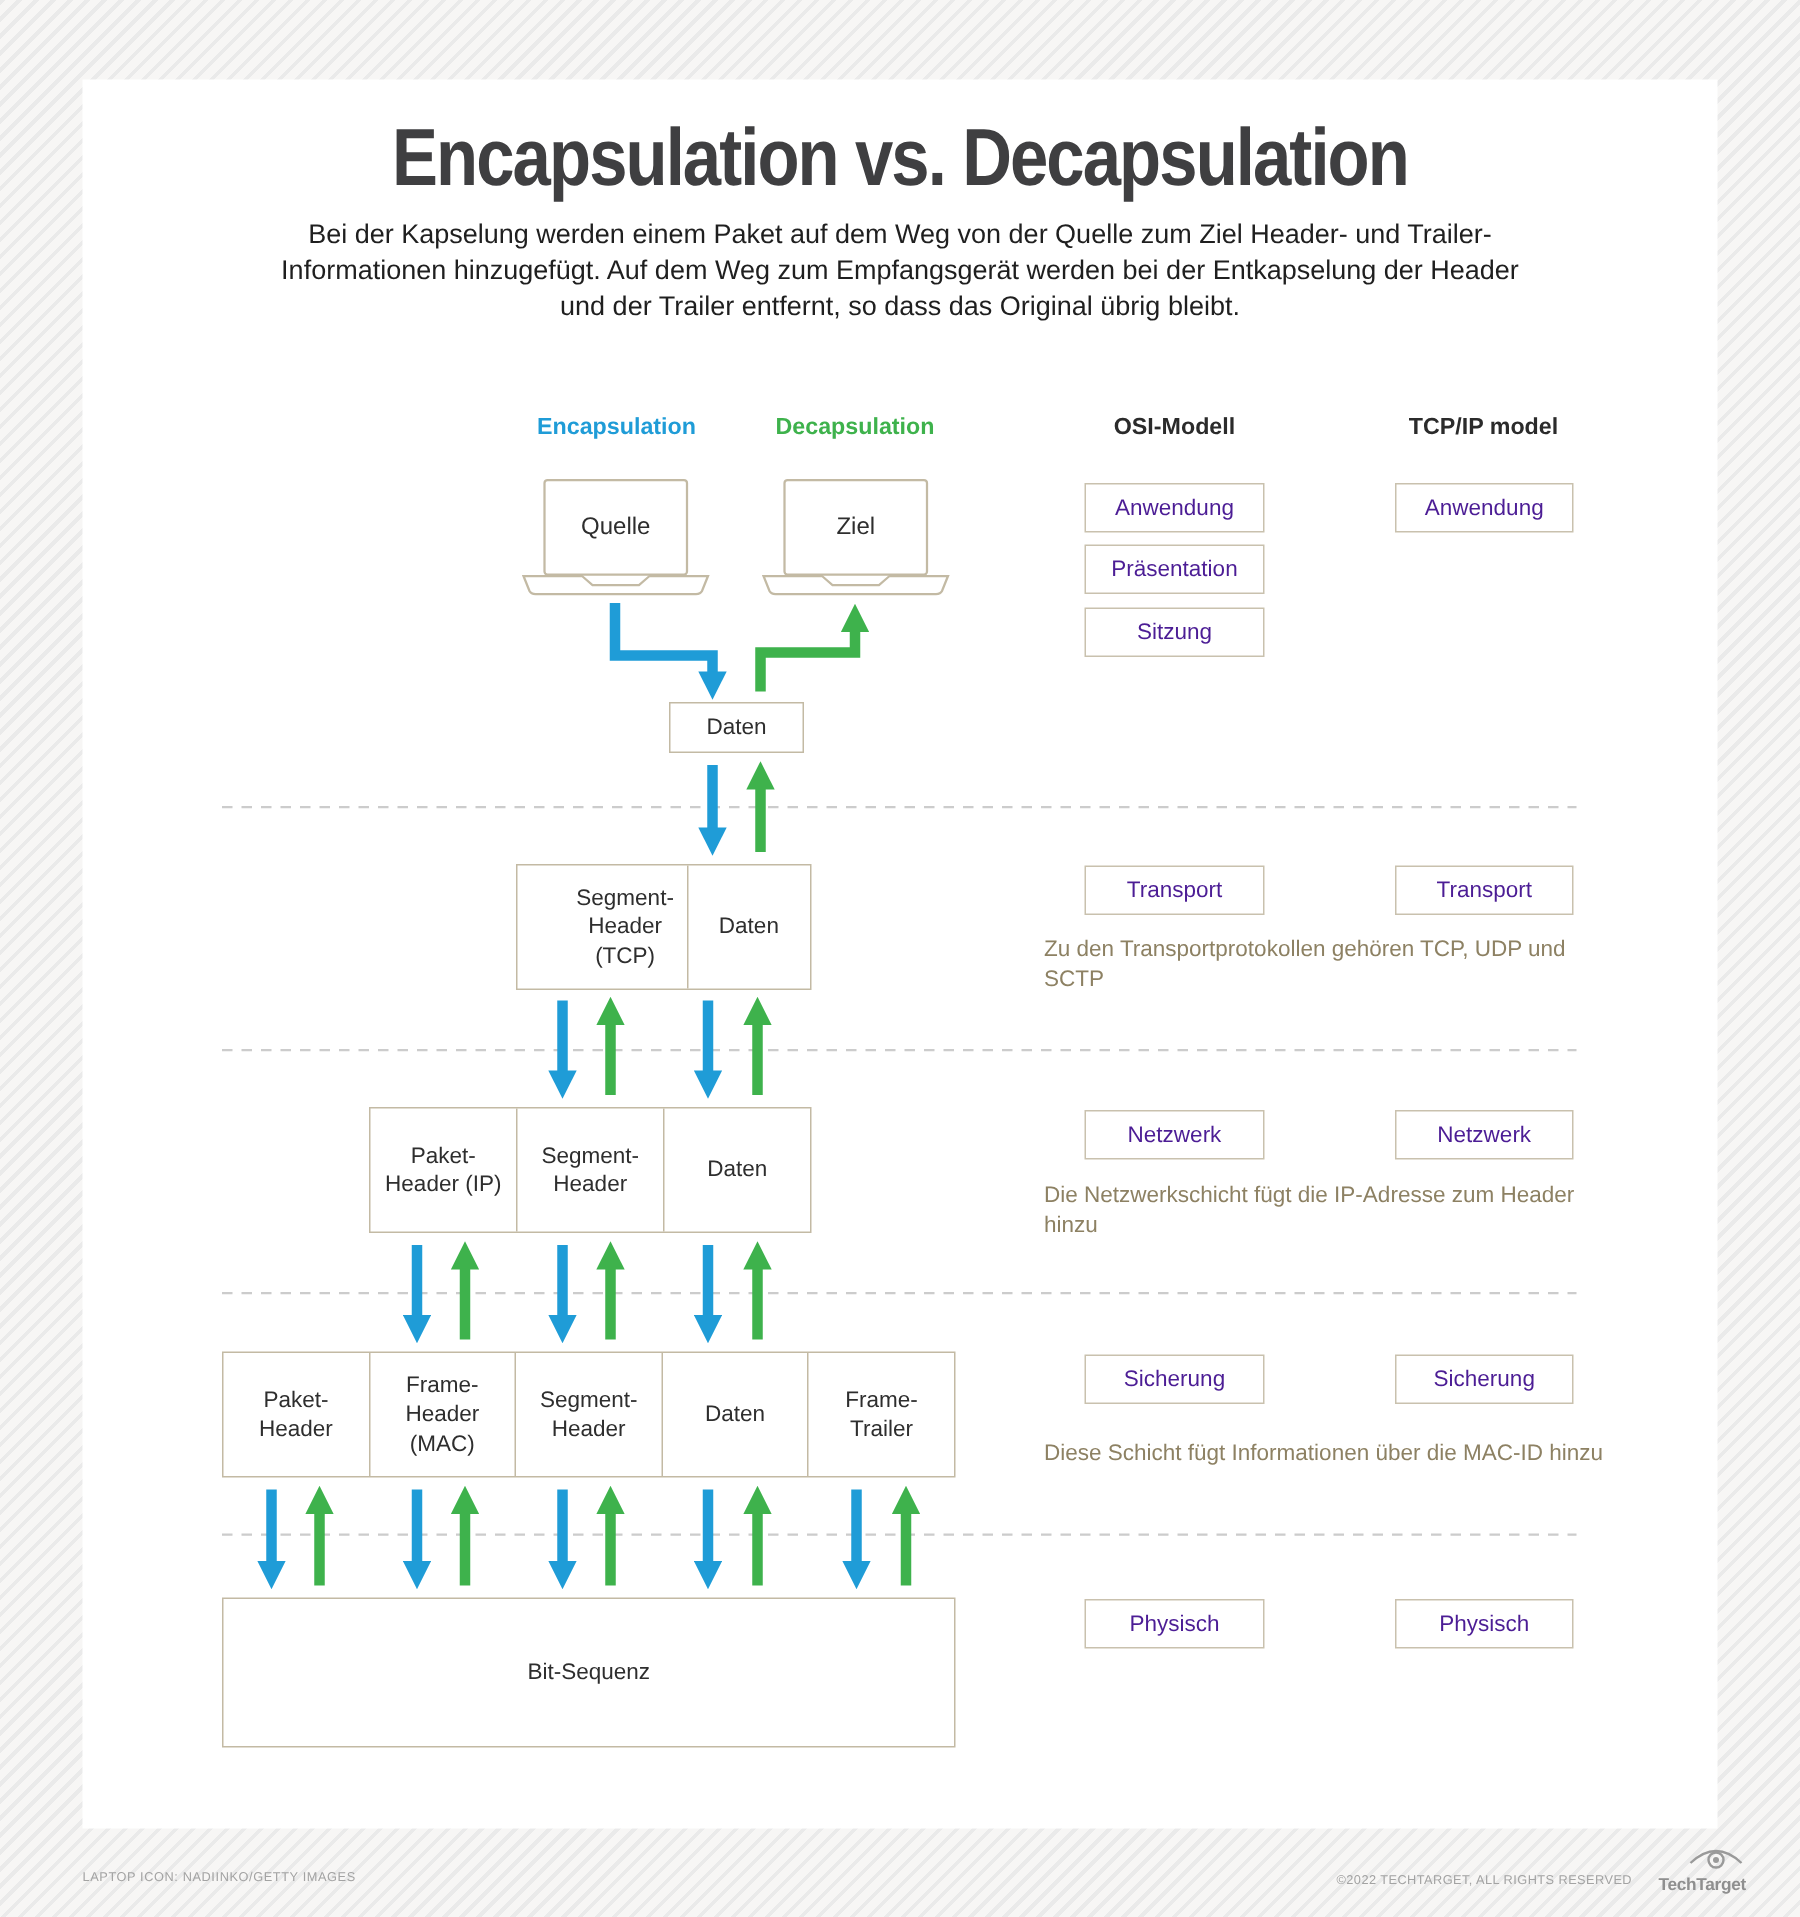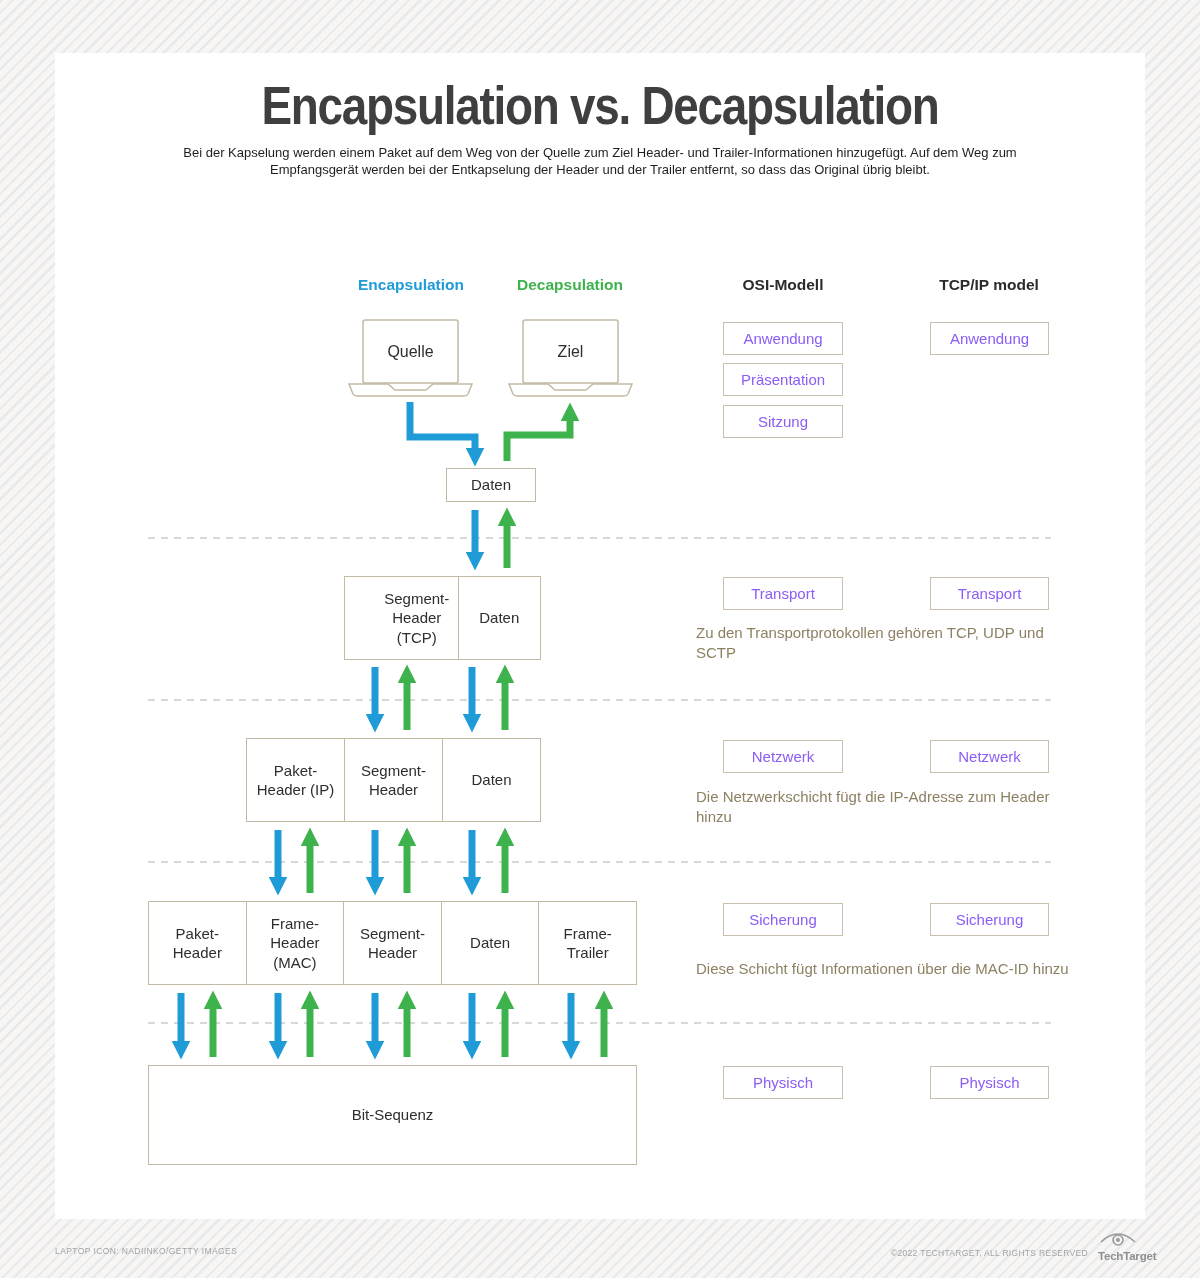--- a/index.html
+++ b/index.html
@@ -18,41 +18,41 @@
   }
   .abs{position:absolute;}
   #title{
     left:0;top:74px;width:1200px;text-align:center;
     font-size:54px;font-weight:bold;color:#3f3f41;letter-spacing:-1.5px;
     transform:scaleX(0.85);transform-origin:600px 0;
     white-space:nowrap;
   }
   #subtitle{
     left:180px;top:144px;width:840px;text-align:center;
-    font-size:13px;line-height:1.34;color:#1f1f1f;
+    font-size:18px;line-height:1.34;color:#1f1f1f;
   }
   .colhead{
     top:276px;width:170px;text-align:center;
     font-size:15.5px;font-weight:bold;color:#2b2b2b;
   }
   #head-encap{left:326px;color:#1f9cd7;}
   #head-decap{left:485px;color:#3eb24c;}
   #head-osi{left:698px;}
   #head-tcpip{left:904px;}
   svg.layer{position:absolute;left:0;top:0;pointer-events:none;}
   .devlabel{
     top:320px;width:95px;height:63px;display:flex;align-items:center;justify-content:center;
     font-size:16px;color:#2e2e2e;
   }
   #label-quelle{left:363px;}
   #label-ziel{left:523px;}
   .smallbox{
     width:120px;height:33px;background:#fff;border:1px solid #c9c1ae;
     display:flex;align-items:center;justify-content:center;
-    font-size:15px;color:#8b5cf6;box-sizing:border-box;
+    font-size:15px;color:#4c1d95;box-sizing:border-box;
   }
   .osi{left:723px;}
   .tcp{left:930px;width:119px;}
   .cellrow{
     background:#fff;border:1.5px solid #c3baa4;box-sizing:border-box;
     display:flex;
   }
   .cell{
     flex:1;display:flex;align-items:center;justify-content:center;
     text-align:center;font-size:15px;line-height:1.3;color:#2e2e2e;
@@ -63,21 +63,21 @@
     width:380px;text-align:left;font-size:15px;line-height:1.35;color:#8d8163;
   }
   .note{left:696px;}
   #footer-credit{
     left:55px;top:1246px;font-size:8.5px;letter-spacing:0.4px;color:#a3a3a3;
   }
   #footer-copyright{
     top:1248px;right:112px;font-size:8.5px;letter-spacing:0.3px;color:#a3a3a3;
   }
   #brand{
-    left:1098px;top:1228px;width:66px;text-align:left;color:#8f8f8f;
+    left:1098px;top:1228px;width:66px;text-align:right;color:#8f8f8f;
   }
   #brand .wordmark{font-size:11.5px;font-weight:bold;letter-spacing:-0.2px;margin-top:-2px;}
 </style>
 </head>
 <body>
 
 <div id="page">
   <div id="card"></div>
 
   <div id="title" class="abs">Encapsulation vs. Decapsulation</div>

